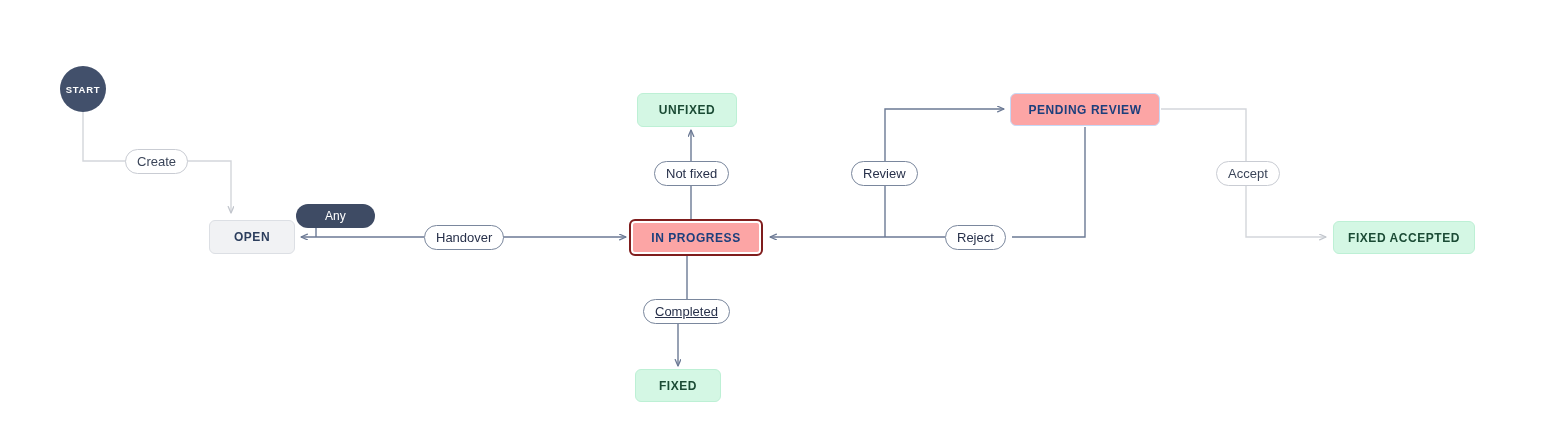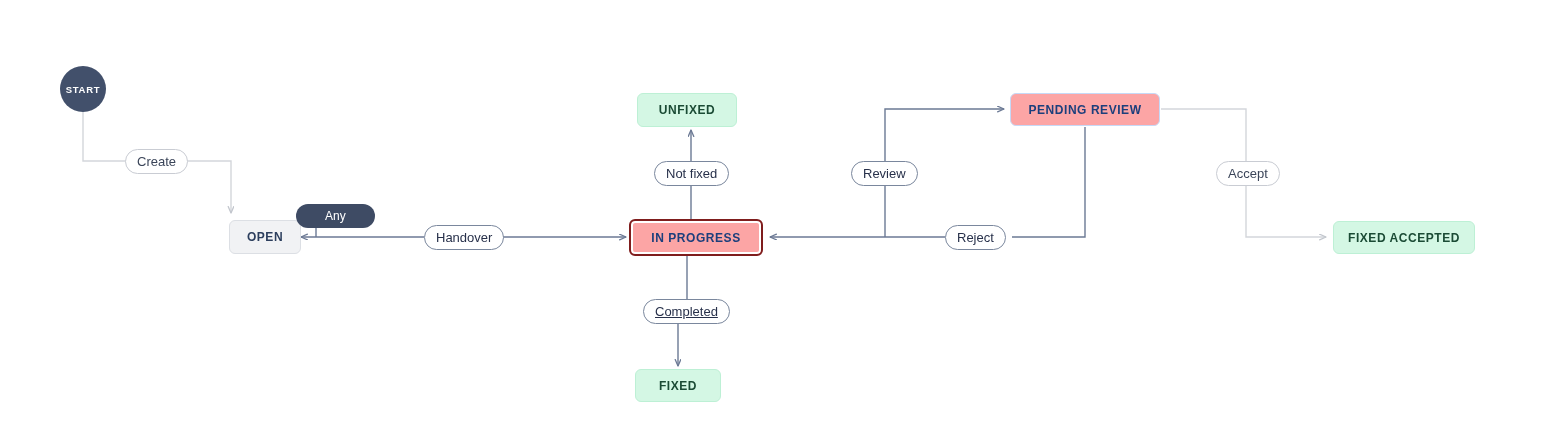--- a/index.html
+++ b/index.html
@@ -152,21 +152,21 @@
 
       <path d="M1161,109 L1246,109 L1246,161" stroke="#d3d6db" stroke-width="1.4"></path>
       <path d="M1246,186 L1246,237 L1326,237" stroke="#d3d6db" stroke-width="1.4" marker-end="url(#ah-light)"></path>
     </g>
   </svg>
 
   <div class="start-node" style="left:60px; top:66px;">
     <span>START</span>
   </div>
 
-  <div class="node node-grey" style="left:209px; top:220px; width:72px; height:34px;margin-left:20px;">
+  <div class="node node-grey" style="left:209px; top:220px; width:86px; height:34px;">
     <span>OPEN</span>
   </div>
 
   <div class="node node-green" style="left:637px; top:93px; width:100px; height:34px;">
     <span>UNFIXED</span>
   </div>
 
   <div class="node node-active" style="left:629px; top:219px; width:134px; height:37px;">
     <span>IN PROGRESS</span>
   </div>

